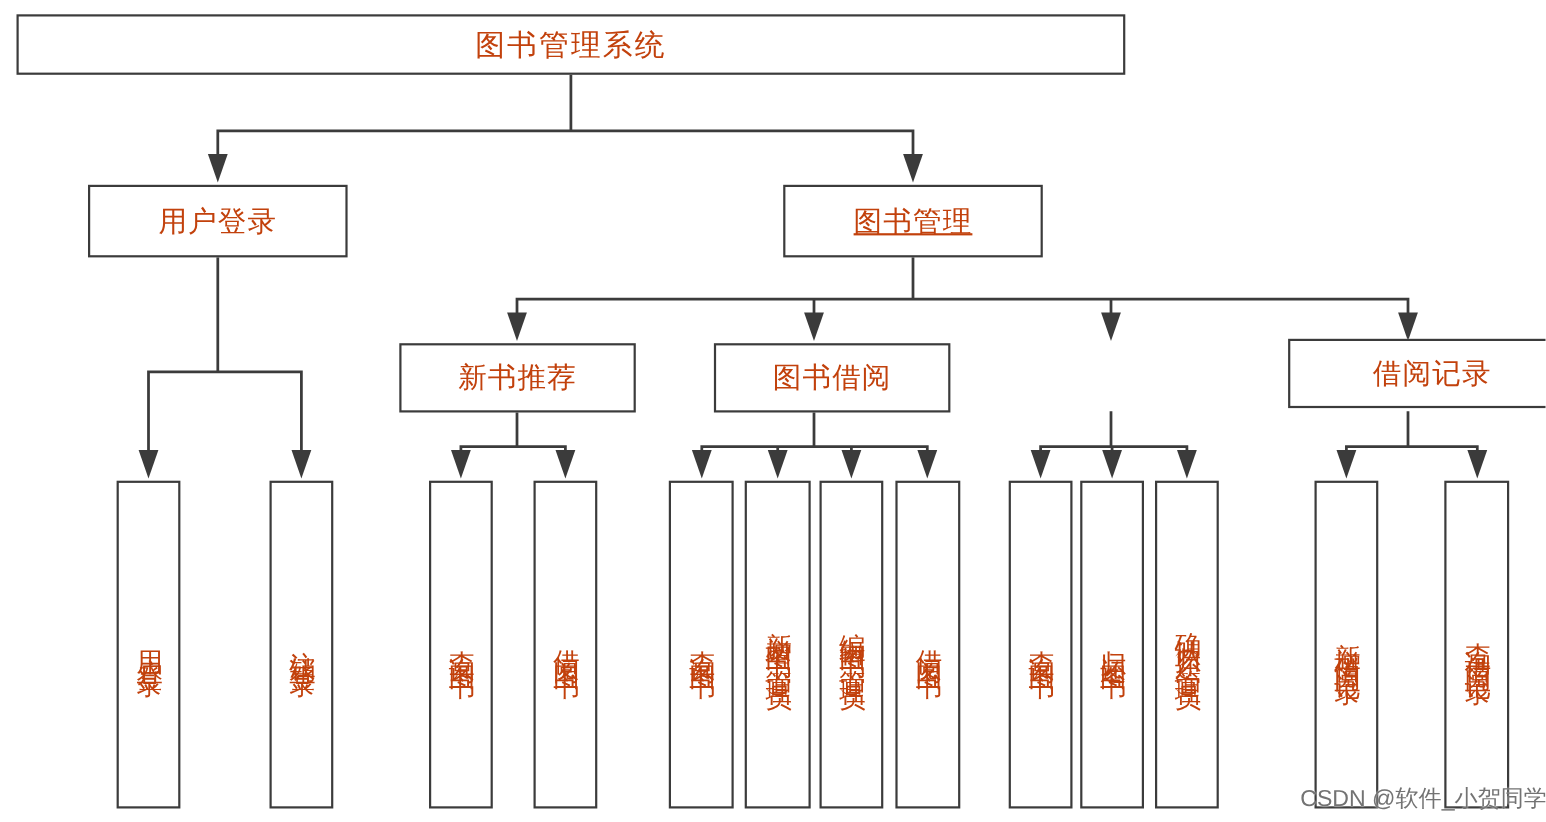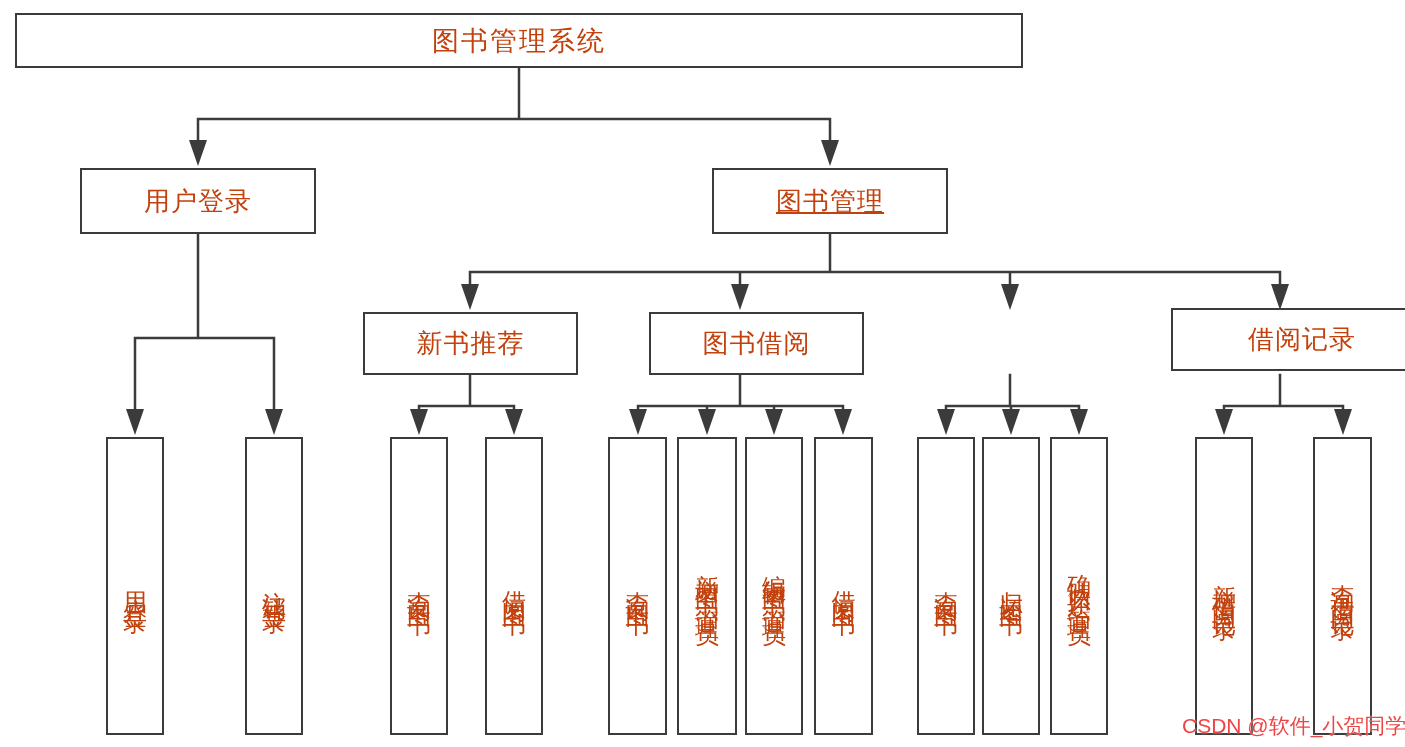--- a/index.html
+++ b/index.html
@@ -50,21 +50,21 @@
     font-size: 24px;
     line-height: 1;
     letter-spacing: 7px;
   }
   .watermark {
     position: absolute;
     left: 1182px;
     top: 712px;
     width: 220px;
     font-size: 21px;
-    color: #ef4444;
+    color: #737373;
     text-shadow: 0 0 2px #ffffff;
     white-space: nowrap;
   }
   
   #n-root   { left:15px;  top:13px;  width:1008px; height:55px; }
   #n-login  { left:80px;  top:168px; width:236px;  height:66px; }
   #n-mgmt   { left:712px; top:168px; width:236px;  height:66px;text-decoration:underline; }
   #n-rec    { left:363px; top:312px; width:215px;  height:63px; }
   #n-borrow { left:633px; top:312px; width:215px;  height:63px;margin-left:16px; }
   #n-cur    { left:903px; top:312px; width:215px;  height:63px; }

